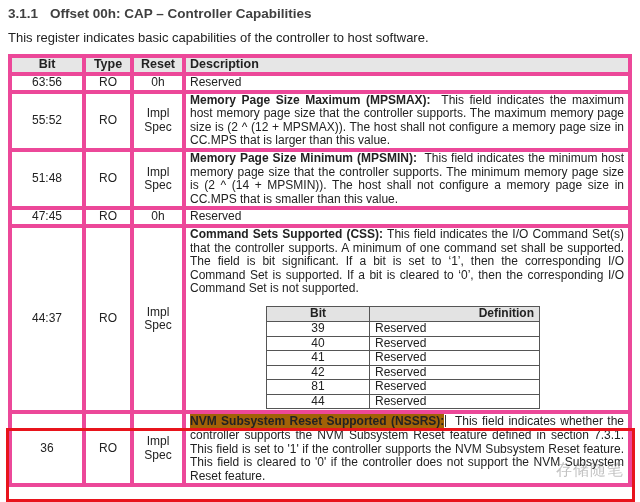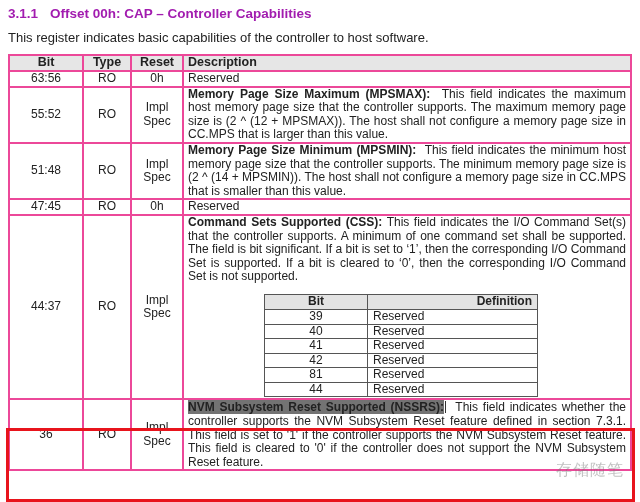--- a/index.html
+++ b/index.html
@@ -2,44 +2,44 @@
 <html><head>
 <meta charset="utf-8">
 <style>
   html, body { margin: 0; padding: 0; background: #ffffff; }
   body {
     width: 640px; height: 502px; overflow: hidden; position: relative;
     font-family: "Liberation Sans", sans-serif; color: #222;
   }
   .section-title {
     position: absolute; left: 8px; top: 6px;
-    font-size: 13.5px; font-weight: bold; color: #a21caf;
+    font-size: 13.5px; font-weight: bold; color: #404040;
   }
   .section-title .num { display: inline-block; width: 42px; }
   .intro {
     position: absolute; left: 8px; top: 30px;
     font-size: 13px; color: #222;
   }
   table.reg {
     position: absolute; left: 8px; top: 54px;
     width: 624px; border-collapse: collapse;
     font-size: 12px; line-height: 13.6px;
   }
   table.reg th, table.reg td {
-    border: 2px solid #ec4899; padding: 0 4px; vertical-align: middle;
+    border: 4px solid #ec4899; padding: 0 4px; vertical-align: middle;
   }
   table.reg th {
     background: #e6e6e6; font-weight: bold; font-size: 12.5px; height: 14px;
   }
   table.reg th.desc { text-align: left; }
   table.reg td.c { text-align: center; }
   table.reg td.desc { text-align: justify; vertical-align: top; padding-top: 0; }
   col.bit { width: 74px; } col.type { width: 48px; } col.reset { width: 52px; }
   .field-name { font-weight: bold; }
-  .hl { background: #737373; }
+  .hl { background: #a16207; }
   .cursor { display: inline-block; width: 1px; height: 12px; background: #333; vertical-align: -2px; margin-left: 1px; }
   table.inner {
     border-collapse: collapse; margin: 10px 0 0 76px; width: 274px;
     font-size: 12px; line-height: 13.6px;
   }
   table.inner th, table.inner td { border: 1px solid #555; padding: 0 5px; }
   table.inner th { background: #e3e3e3; font-size: 12px; }
   table.inner td.ib { text-align: center; width: 92px; }
   table.inner th.ib { text-align: center; }
   table.inner th.idef { text-align: right; }

